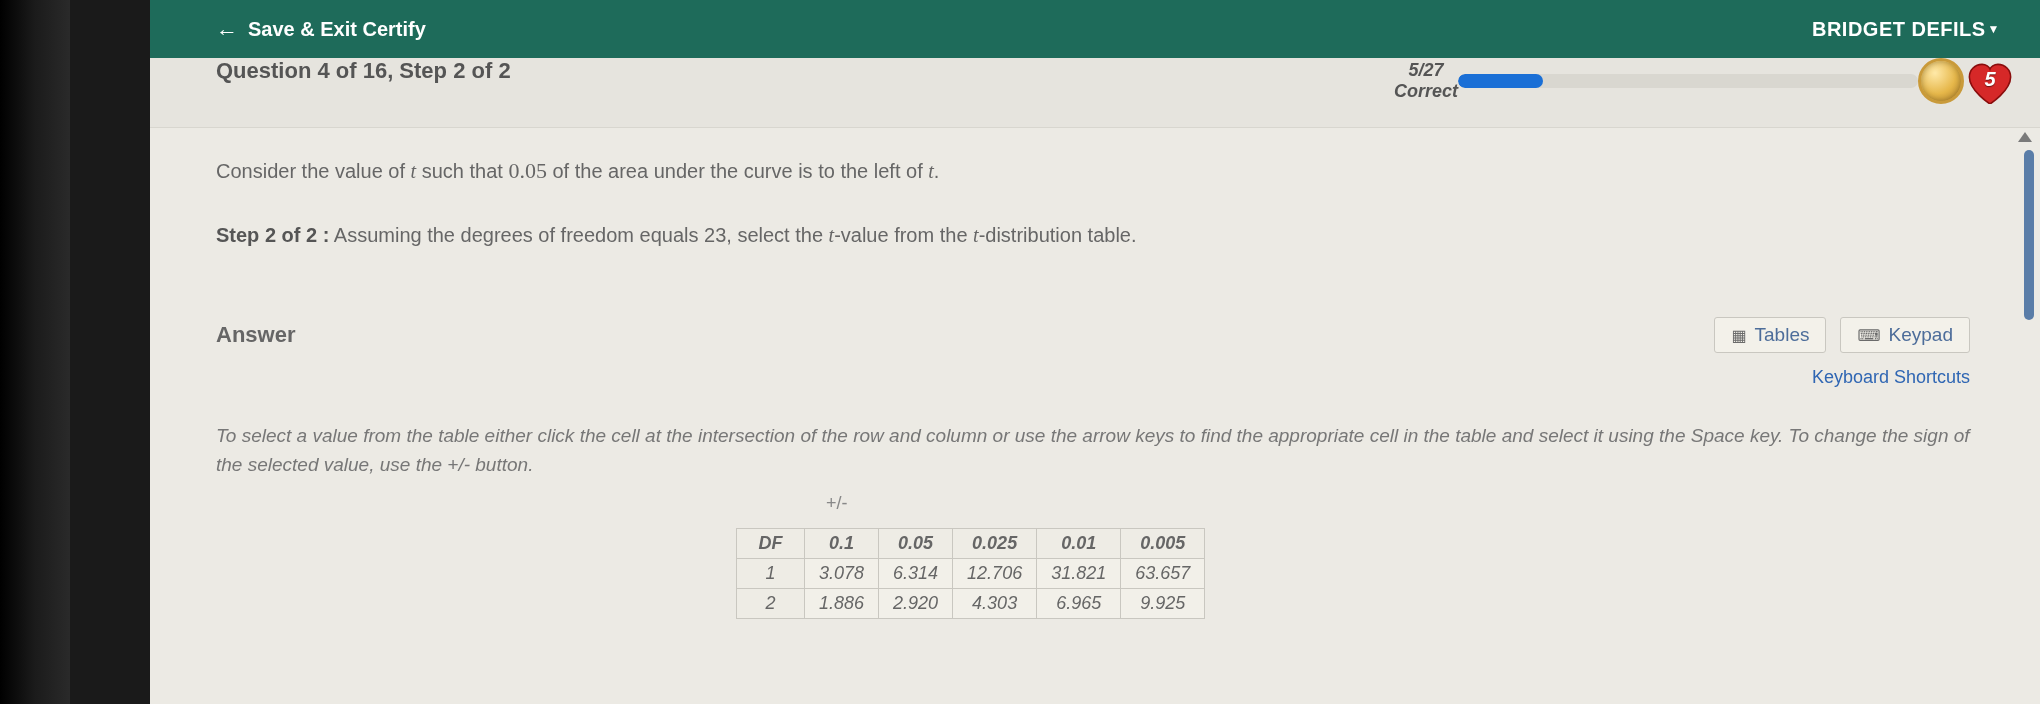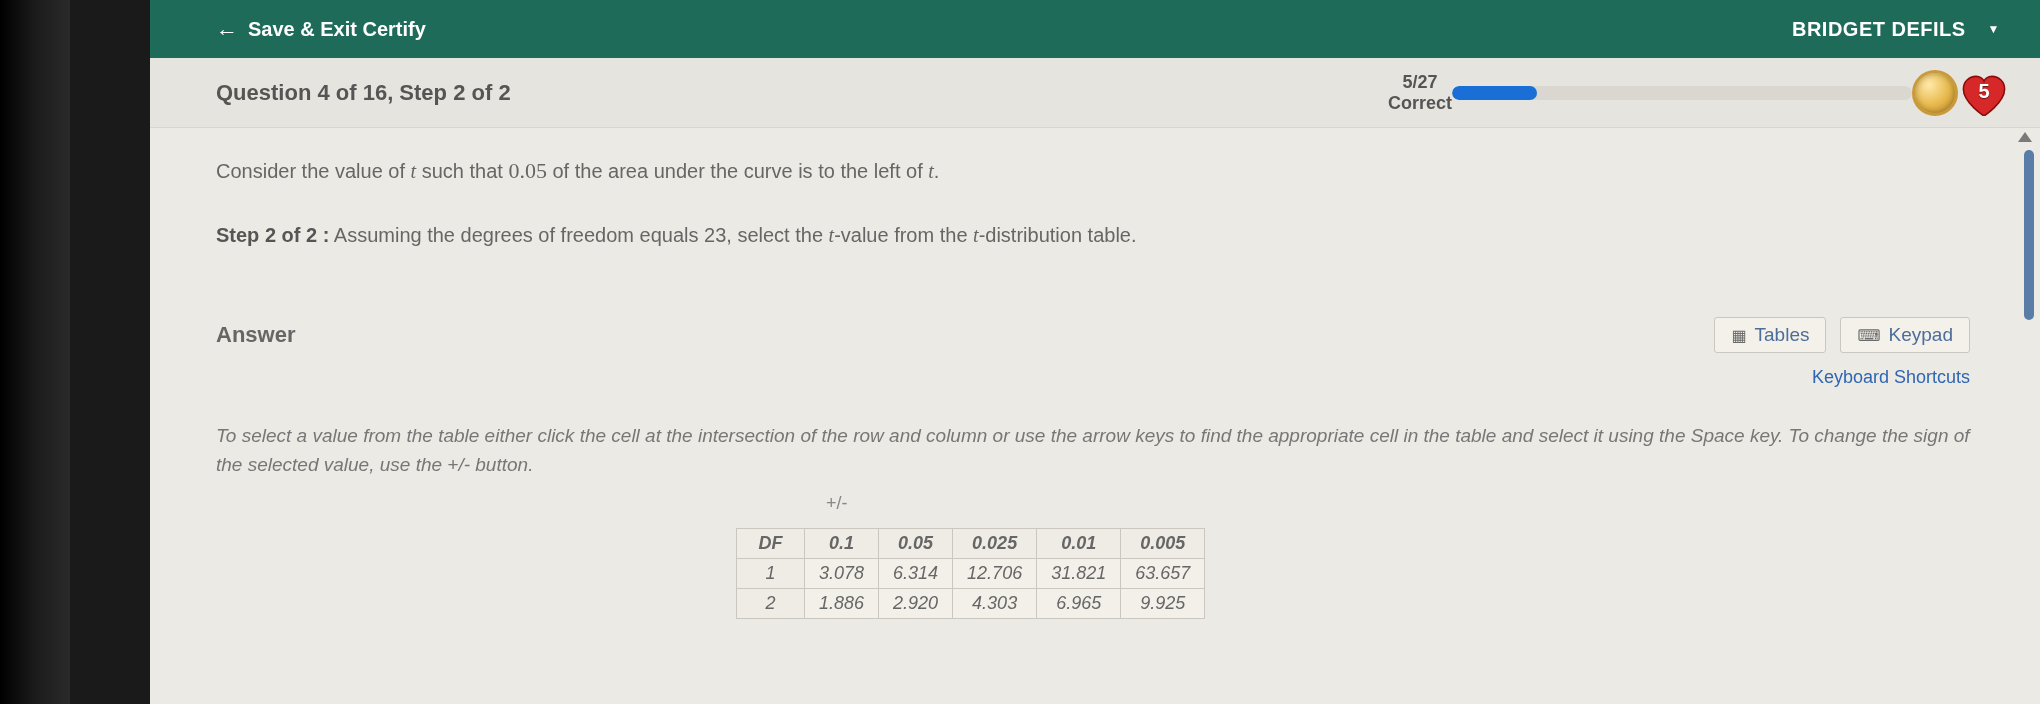--- a/index.html
+++ b/index.html
@@ -3,25 +3,25 @@
 <meta charset="utf-8">
 <style>
 * { box-sizing: border-box; margin: 0; padding: 0; }
 body { font-family: "Segoe UI", Arial, sans-serif; background: #1a1a1a; width: 2040px; height: 704px; overflow: hidden; }
 .photo-edge-left { position: absolute; left: 0; top: 0; width: 70px; height: 704px; background: linear-gradient(90deg,#000 0%,#1b1b1b 50%,#2a2a2a 100%); z-index:0;}
 .screen { position: absolute; left: 150px; top: 0; width: 1890px; height: 704px; background: #eceae4; }
 .topbar { height: 58px; background: #1e6b5a; display: flex; align-items: center; color: #fff; font-size: 20px; }
 .save-exit { display: flex; align-items: center; gap: 10px; padding: 0 26px 0 66px; font-weight: 600; cursor: pointer; }
 .arrow-left { font-size: 22px; }
 .lesson { padding: 0 20px; font-weight: 400; }
-.user-area { margin-left: auto; display: flex; align-items: center; gap: 22px; padding-right: 40px; font-weight: 600; letter-spacing: .5px; }
+.user-area { margin-left: auto; display: flex; align-items: center; gap: 2px; padding-right: 40px; font-weight: 600; letter-spacing: .5px; }
 .caret-down { font-size: 12px; }
-.statusbar { height: 70px; background: #e6e4de; border-bottom: 1px solid #d8d6cf; display: flex; align-items: center; padding: 0 0 0 66px; }
+.statusbar { height: 70px; background: #e6e4de; border-bottom: 1px solid #d8d6cf; display: flex; align-items: flex-start; padding: 0 0 0 66px; }
 .question-label { font-size: 22px; font-weight: 700; color: #555; }
-.score-block { margin-left: auto; display:flex; align-items:center; padding-right:30px;}
+.score-block { margin-left: auto; display:flex; align-items:center; padding-right:24px;font-style:italic;}
 .score-text { text-align:center; font-size:18px; color:#555;}
 .score-text .num{font-weight:600;}
 .score-text .lbl{font-weight:600;}
 .progress-track { width: 460px; height: 14px; background: #d9d7d0; border-radius: 7px; position: relative; overflow:hidden;}
 .progress-fill { position:absolute; left:0; top:0; height:100%; width: 18.5%; background:#1a6fd6; border-radius:7px;}
 .medal { width:46px; height:46px; border-radius:50%; background: radial-gradient(circle at 35% 30%, #ffe9a8 0%, #e6b74a 55%, #b8852a 100%); border:3px solid #c99a3a; box-shadow: inset 0 0 6px rgba(0,0,0,.3);}
 .heart { position:relative; width:52px; height:46px;}
 .heart svg{width:52px;height:46px;}
 .heart-num{position:absolute; left:0; top:0; width:100%; text-align:center; color:#fff; font-weight:700; font-size:20px; line-height:42px; text-shadow:0 1px 1px rgba(0,0,0,.5);}
 .content { position: relative; padding: 30px 70px 0 66px; color:#5a5a5a;}

